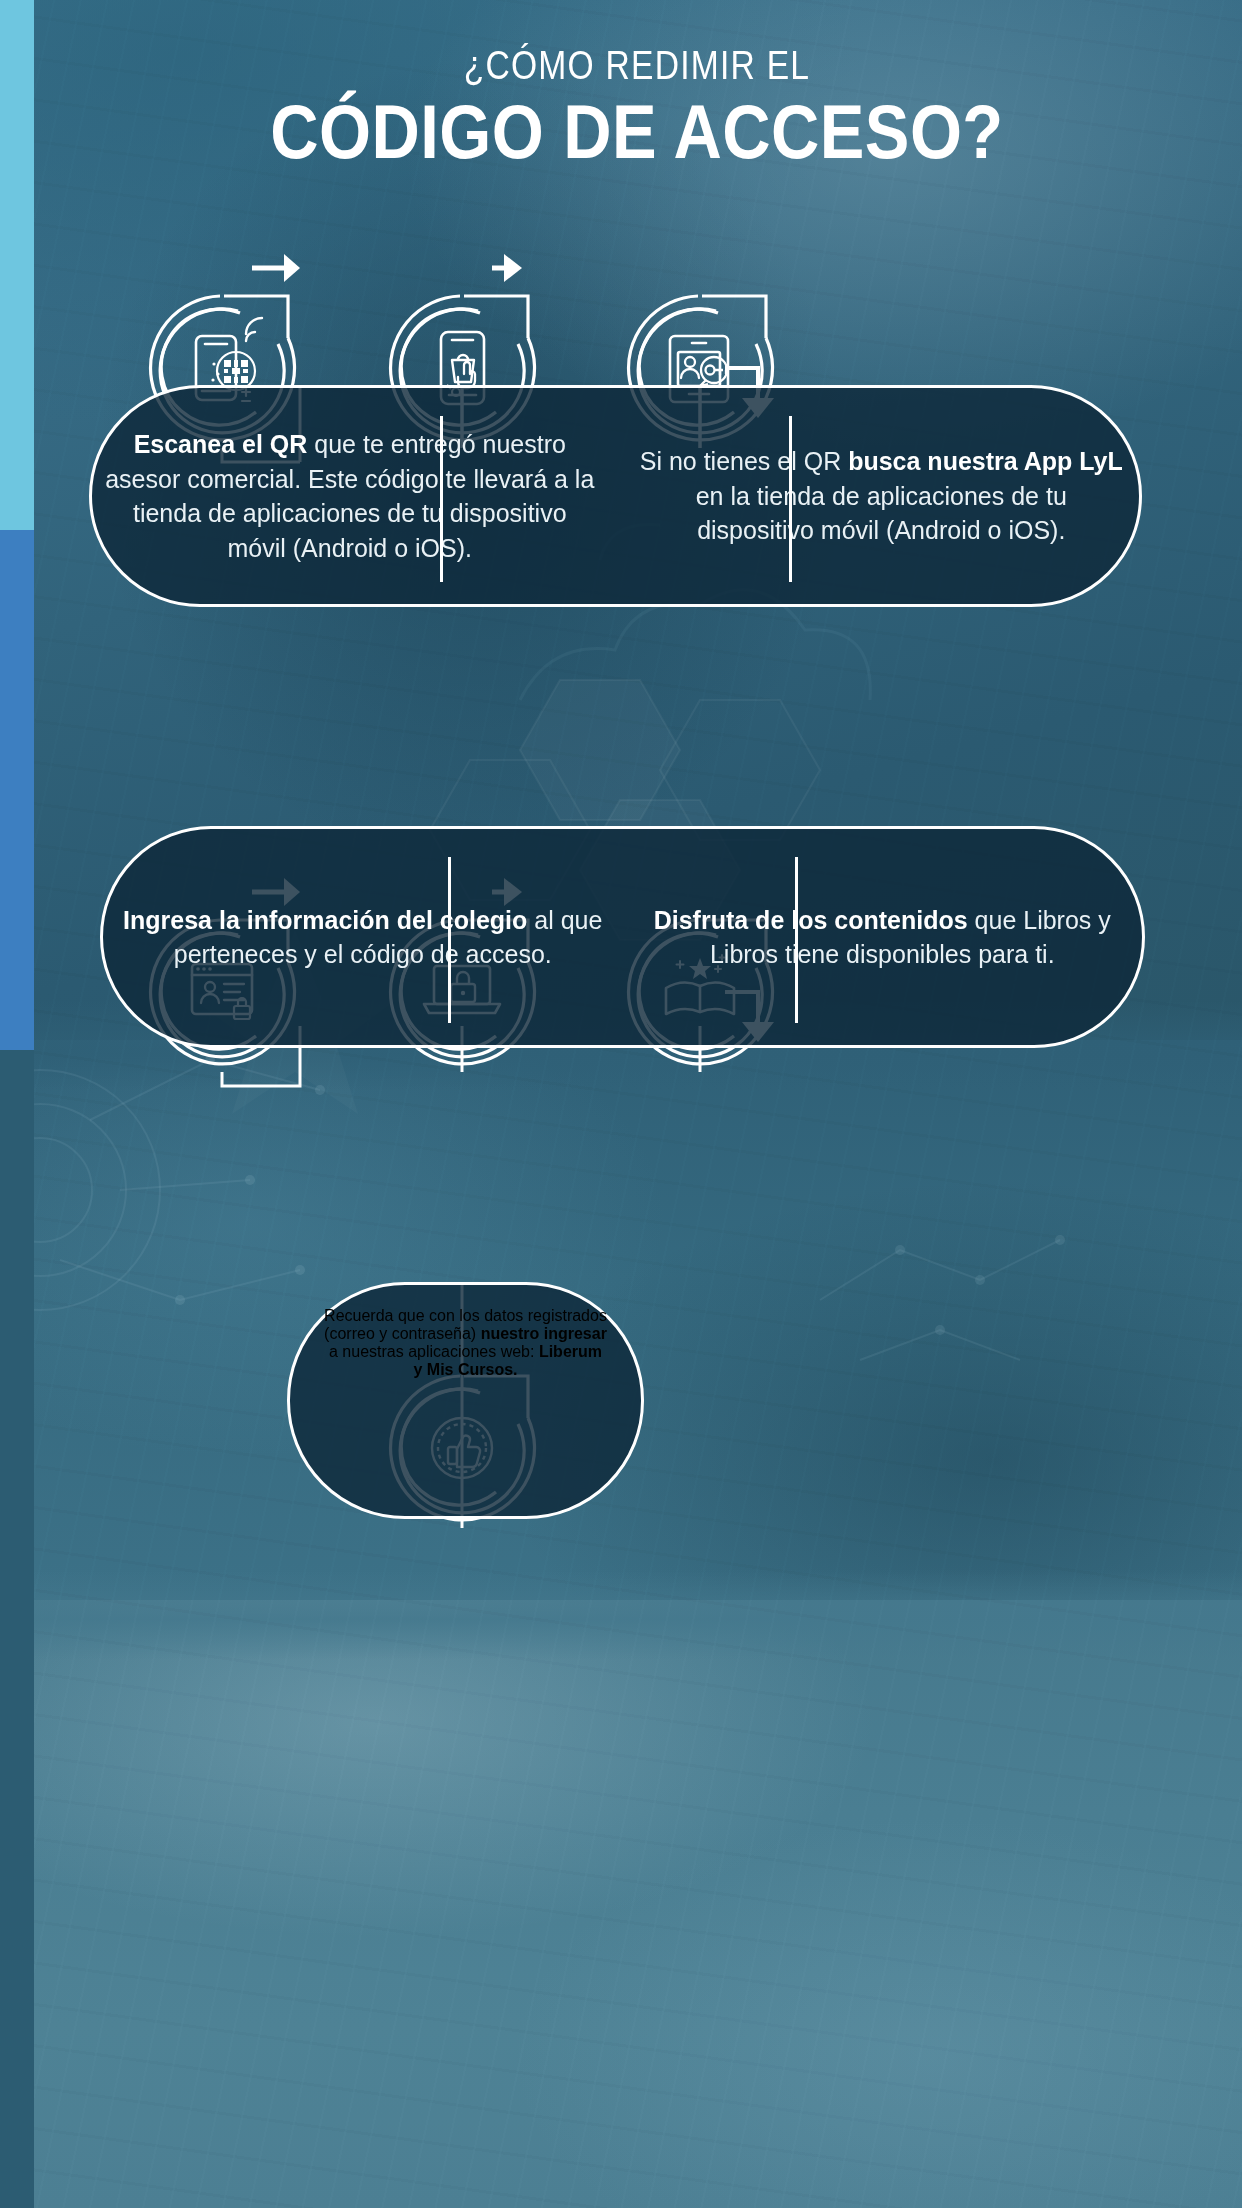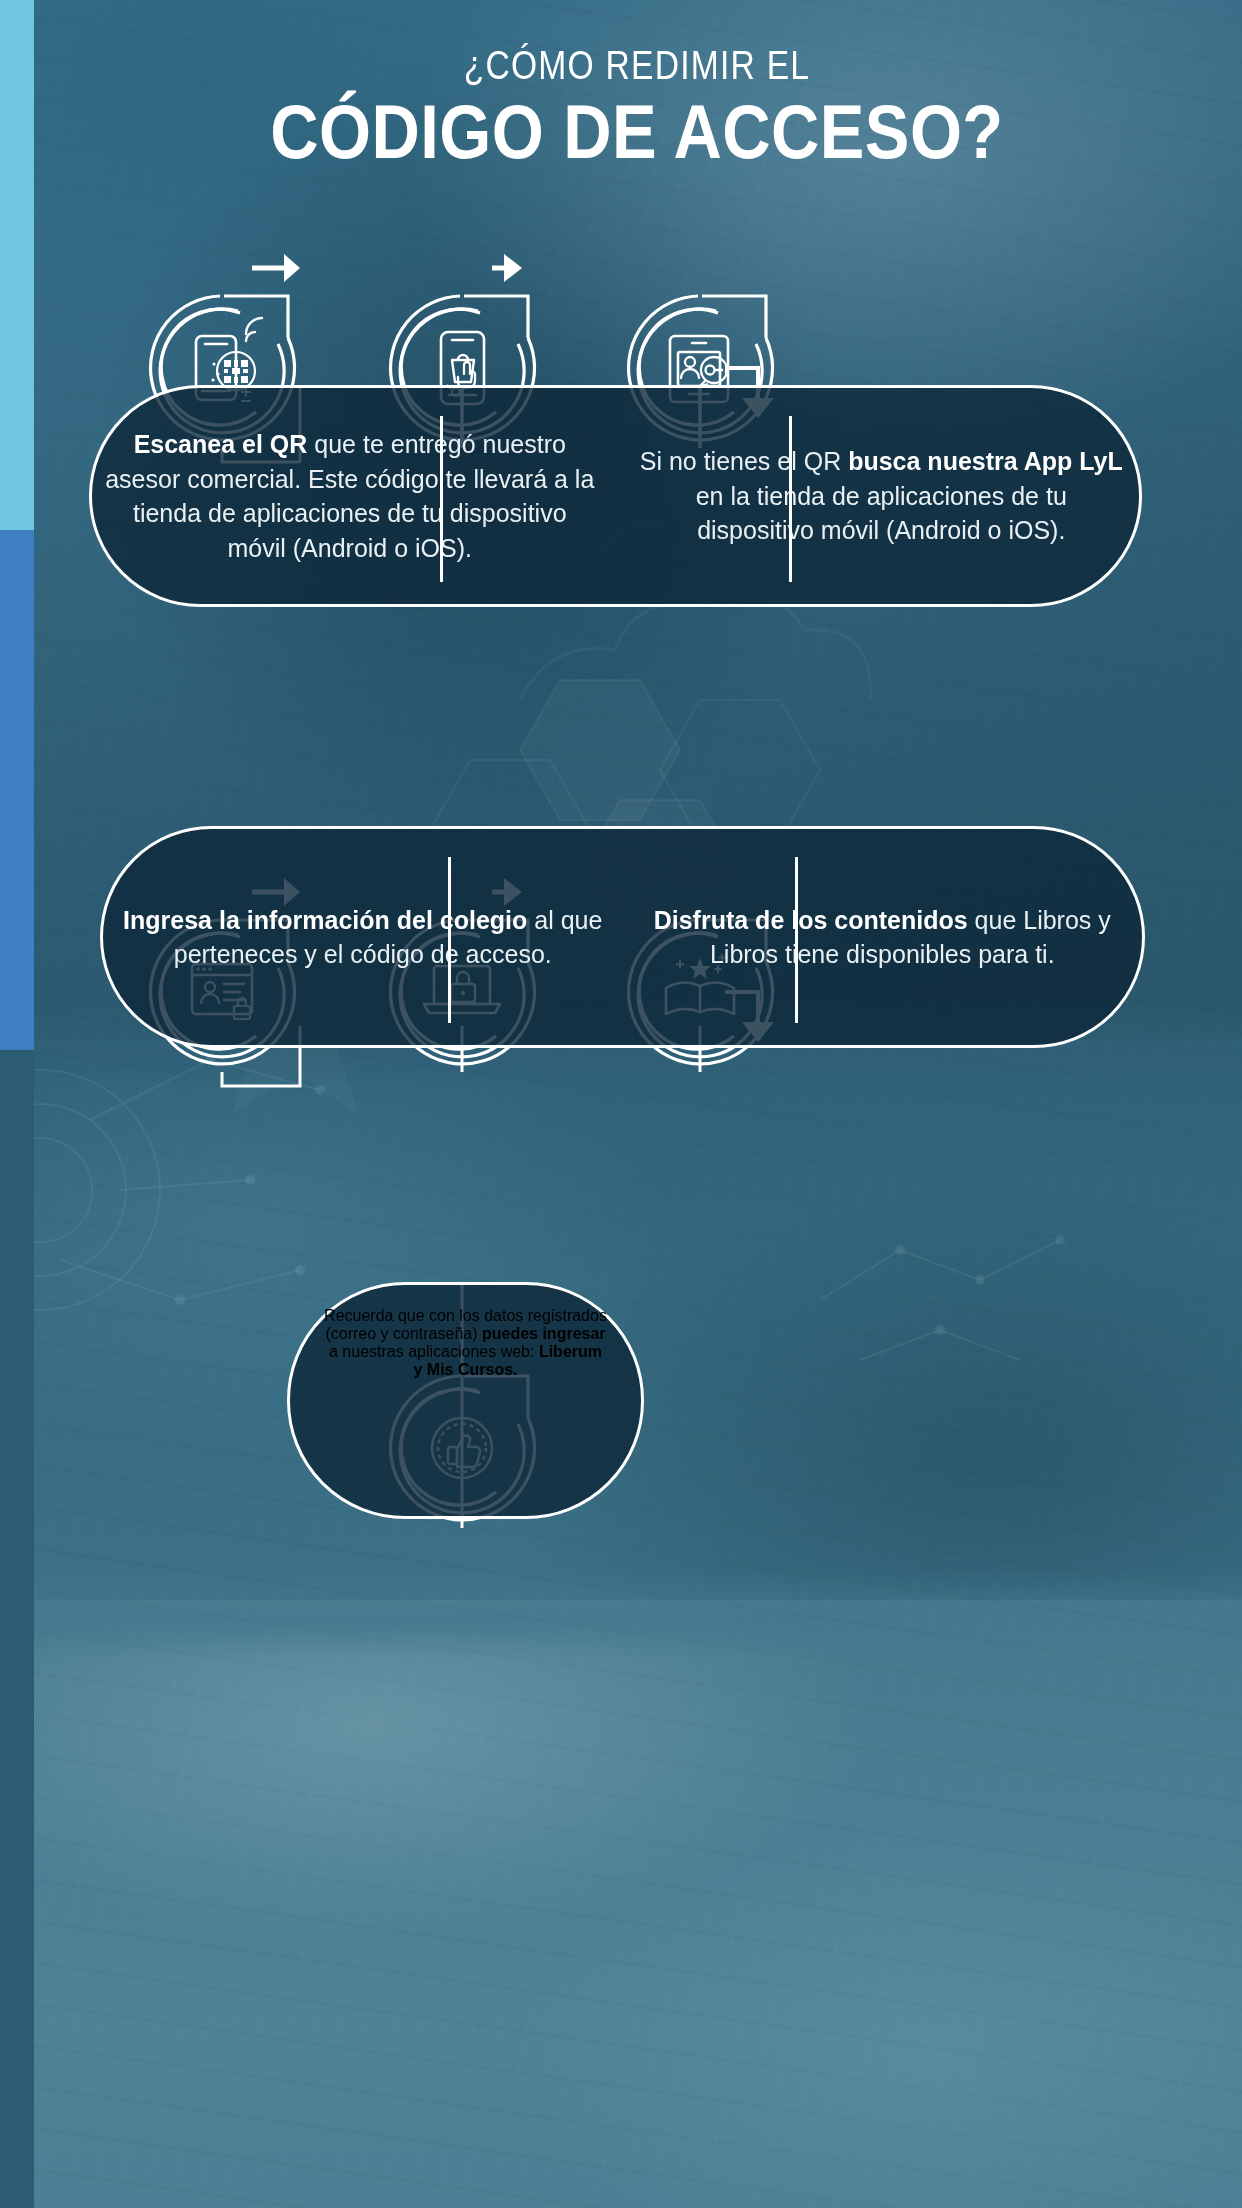--- a/index.html
+++ b/index.html
@@ -437,17 +437,17 @@
       <div class="txt">
         <b>Disfruta de los contenidos</b><span> que Libros y Libros tiene disponibles para ti.</span>
       </div>
     </div>
     <div class="divider" id="p2d1"></div>
     <div class="divider" id="p2d2"></div>
   </div>
 
   <div class="panel" id="panel3">
     <div class="txt">
-      <span>Recuerda que con los datos registrados (correo y contraseña) </span><b>puedes ingresar</b><span> a nuestras aplicaciones web: </span><b>Liberum y Mis Cursos.</b>
+      <span>Recuerda que con los datos registrados (correo y contraseña) </span><b>nuestro ingresar</b><span> a nuestras aplicaciones web: </span><b>Liberum y Mis Cursos.</b>
     </div>
   </div>
 
 </div>
 
 </body></html>

